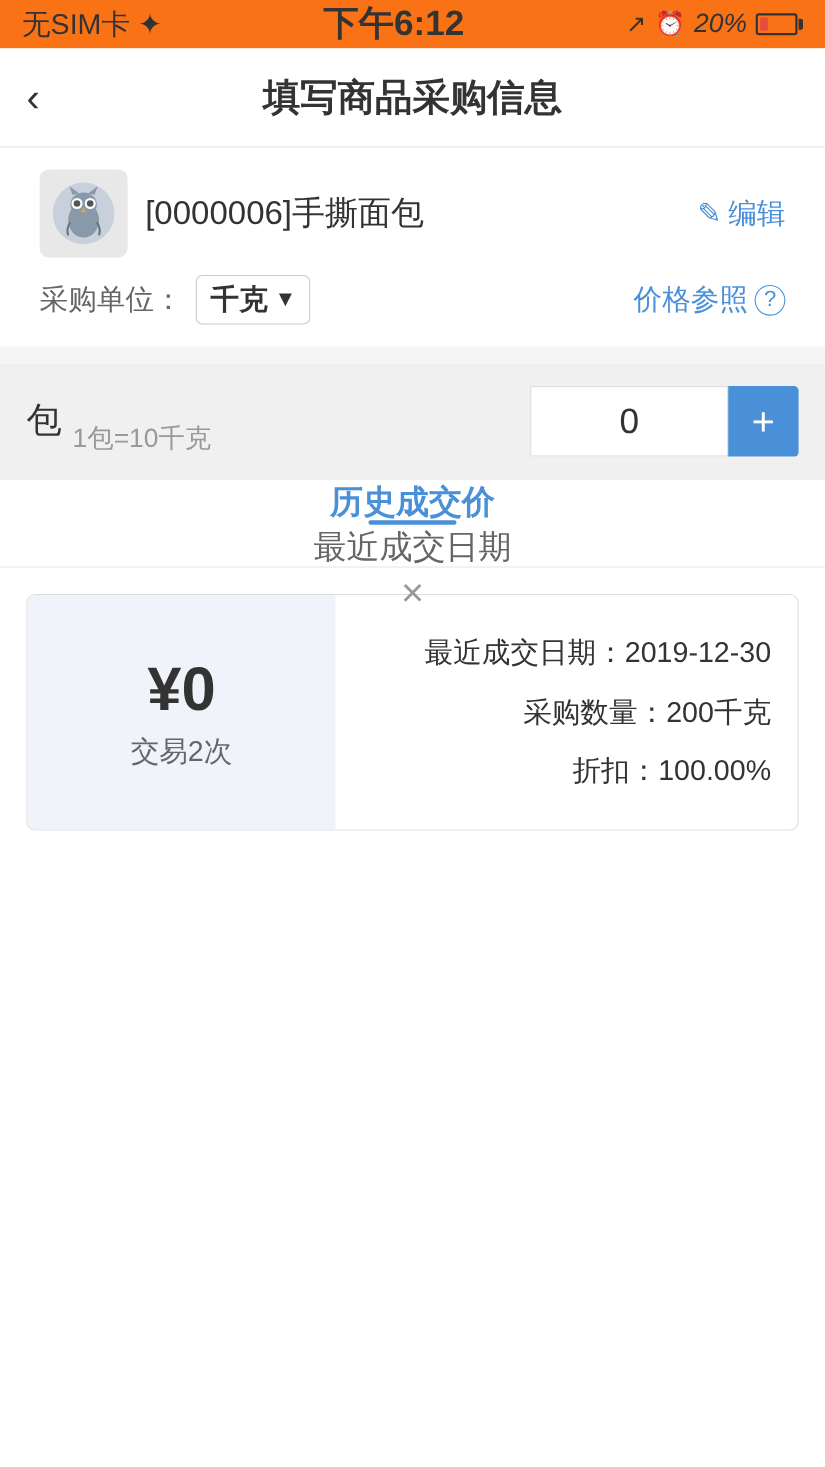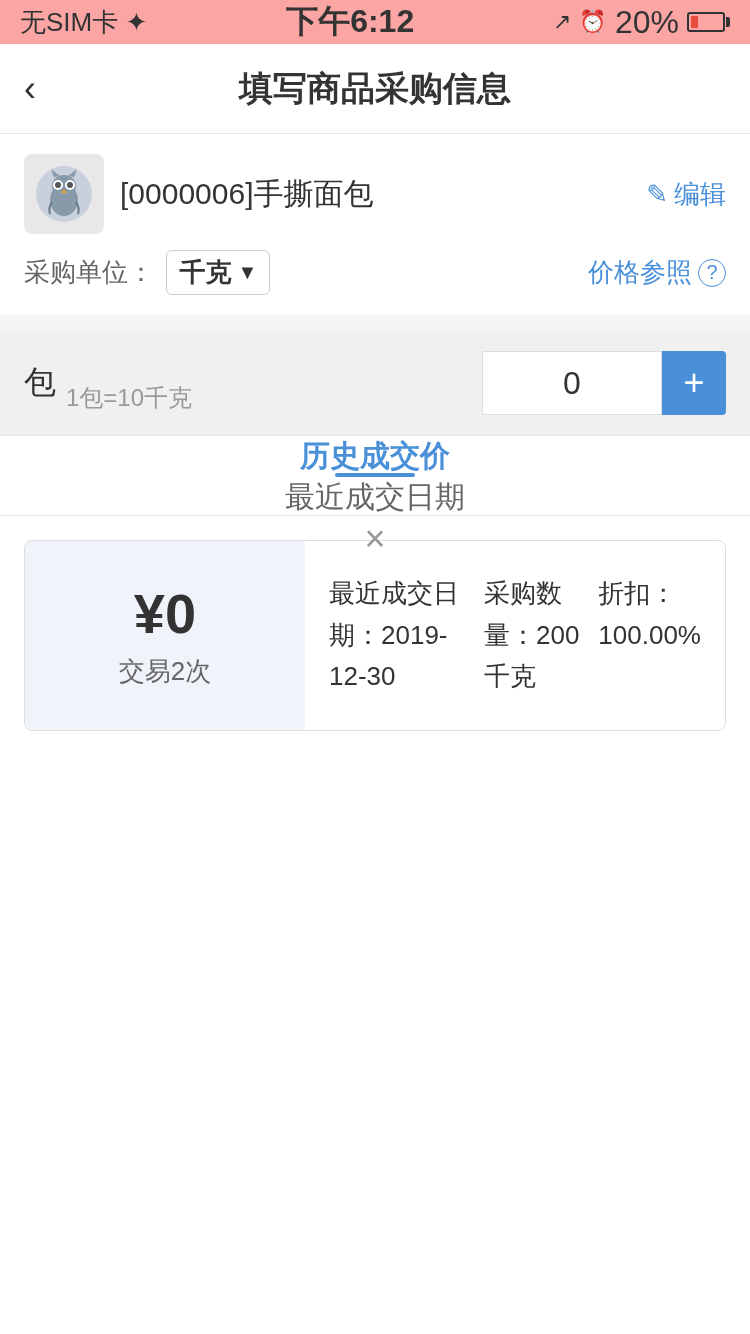--- a/index.html
+++ b/index.html
@@ -9,21 +9,21 @@
       min-height: 1334px;
       font-family: -apple-system, "PingFang SC", "Helvetica Neue", Arial, sans-serif;
       background: #f5f5f5;
       overflow-x: hidden;
     }
 
     
     .status-bar {
       width: 750px;
       height: 44px;
-      background: #fca5a5;
+      background: #f97316;
       display: flex;
       align-items: center;
       justify-content: space-between;
       padding: 0 20px;
       font-size: 26px;
       text-align: center;
     }
     .status-left {
       display: flex;
       align-items: center;
@@ -91,21 +91,21 @@
     }
     .nav-title {
       font-size: 34px;
       font-weight: 600;
       color: #333;
     }
 
     
     .product-section {
       background: #fff;
-      padding: 20px 24px;
+      padding: 20px 36px;
       margin-bottom: 16px;
     }
     .product-header {
       display: flex;
       align-items: center;
       justify-content: space-between;
       margin-bottom: 16px;
     }
     .product-header-left {
       display: flex;
@@ -296,23 +296,24 @@
     }
     .price-transactions {
       font-size: 26px;
       color: #666;
       margin-top: 8px;
     }
     .price-card-right {
       flex: 1;
       padding: 32px 24px;
       display: flex;
-      flex-direction: row;
+      flex-direction: column;
       justify-content: center;
       gap: 12px;
+      align-items: flex-end;
     }
     .price-detail-row {
       font-size: 26px;
       color: #333;
       line-height: 1.6;
     }
 
     
     .bottom-area {
       background: #fff;
@@ -326,21 +327,21 @@
 <div class="status-bar">
   <div class="status-left">
     <span>无SIM卡 ✦</span>
   </div>
   <div class="status-center">
     <span>下午6:12</span>
   </div>
   <div class="status-right">
     <span style="font-size:22px;">↗</span>
     <span style="font-size:22px;">⏰</span>
-    <span style="font-size:32px;">20%</span>
+    <span style="font-size:24px;font-style:italic;">20%</span>
     <div class="battery-icon">
       <div class="battery-body">
         <div class="battery-fill"></div>
       </div>
       <div class="battery-tip"></div>
     </div>
   </div>
 </div>
 
 <div class="nav-bar">

